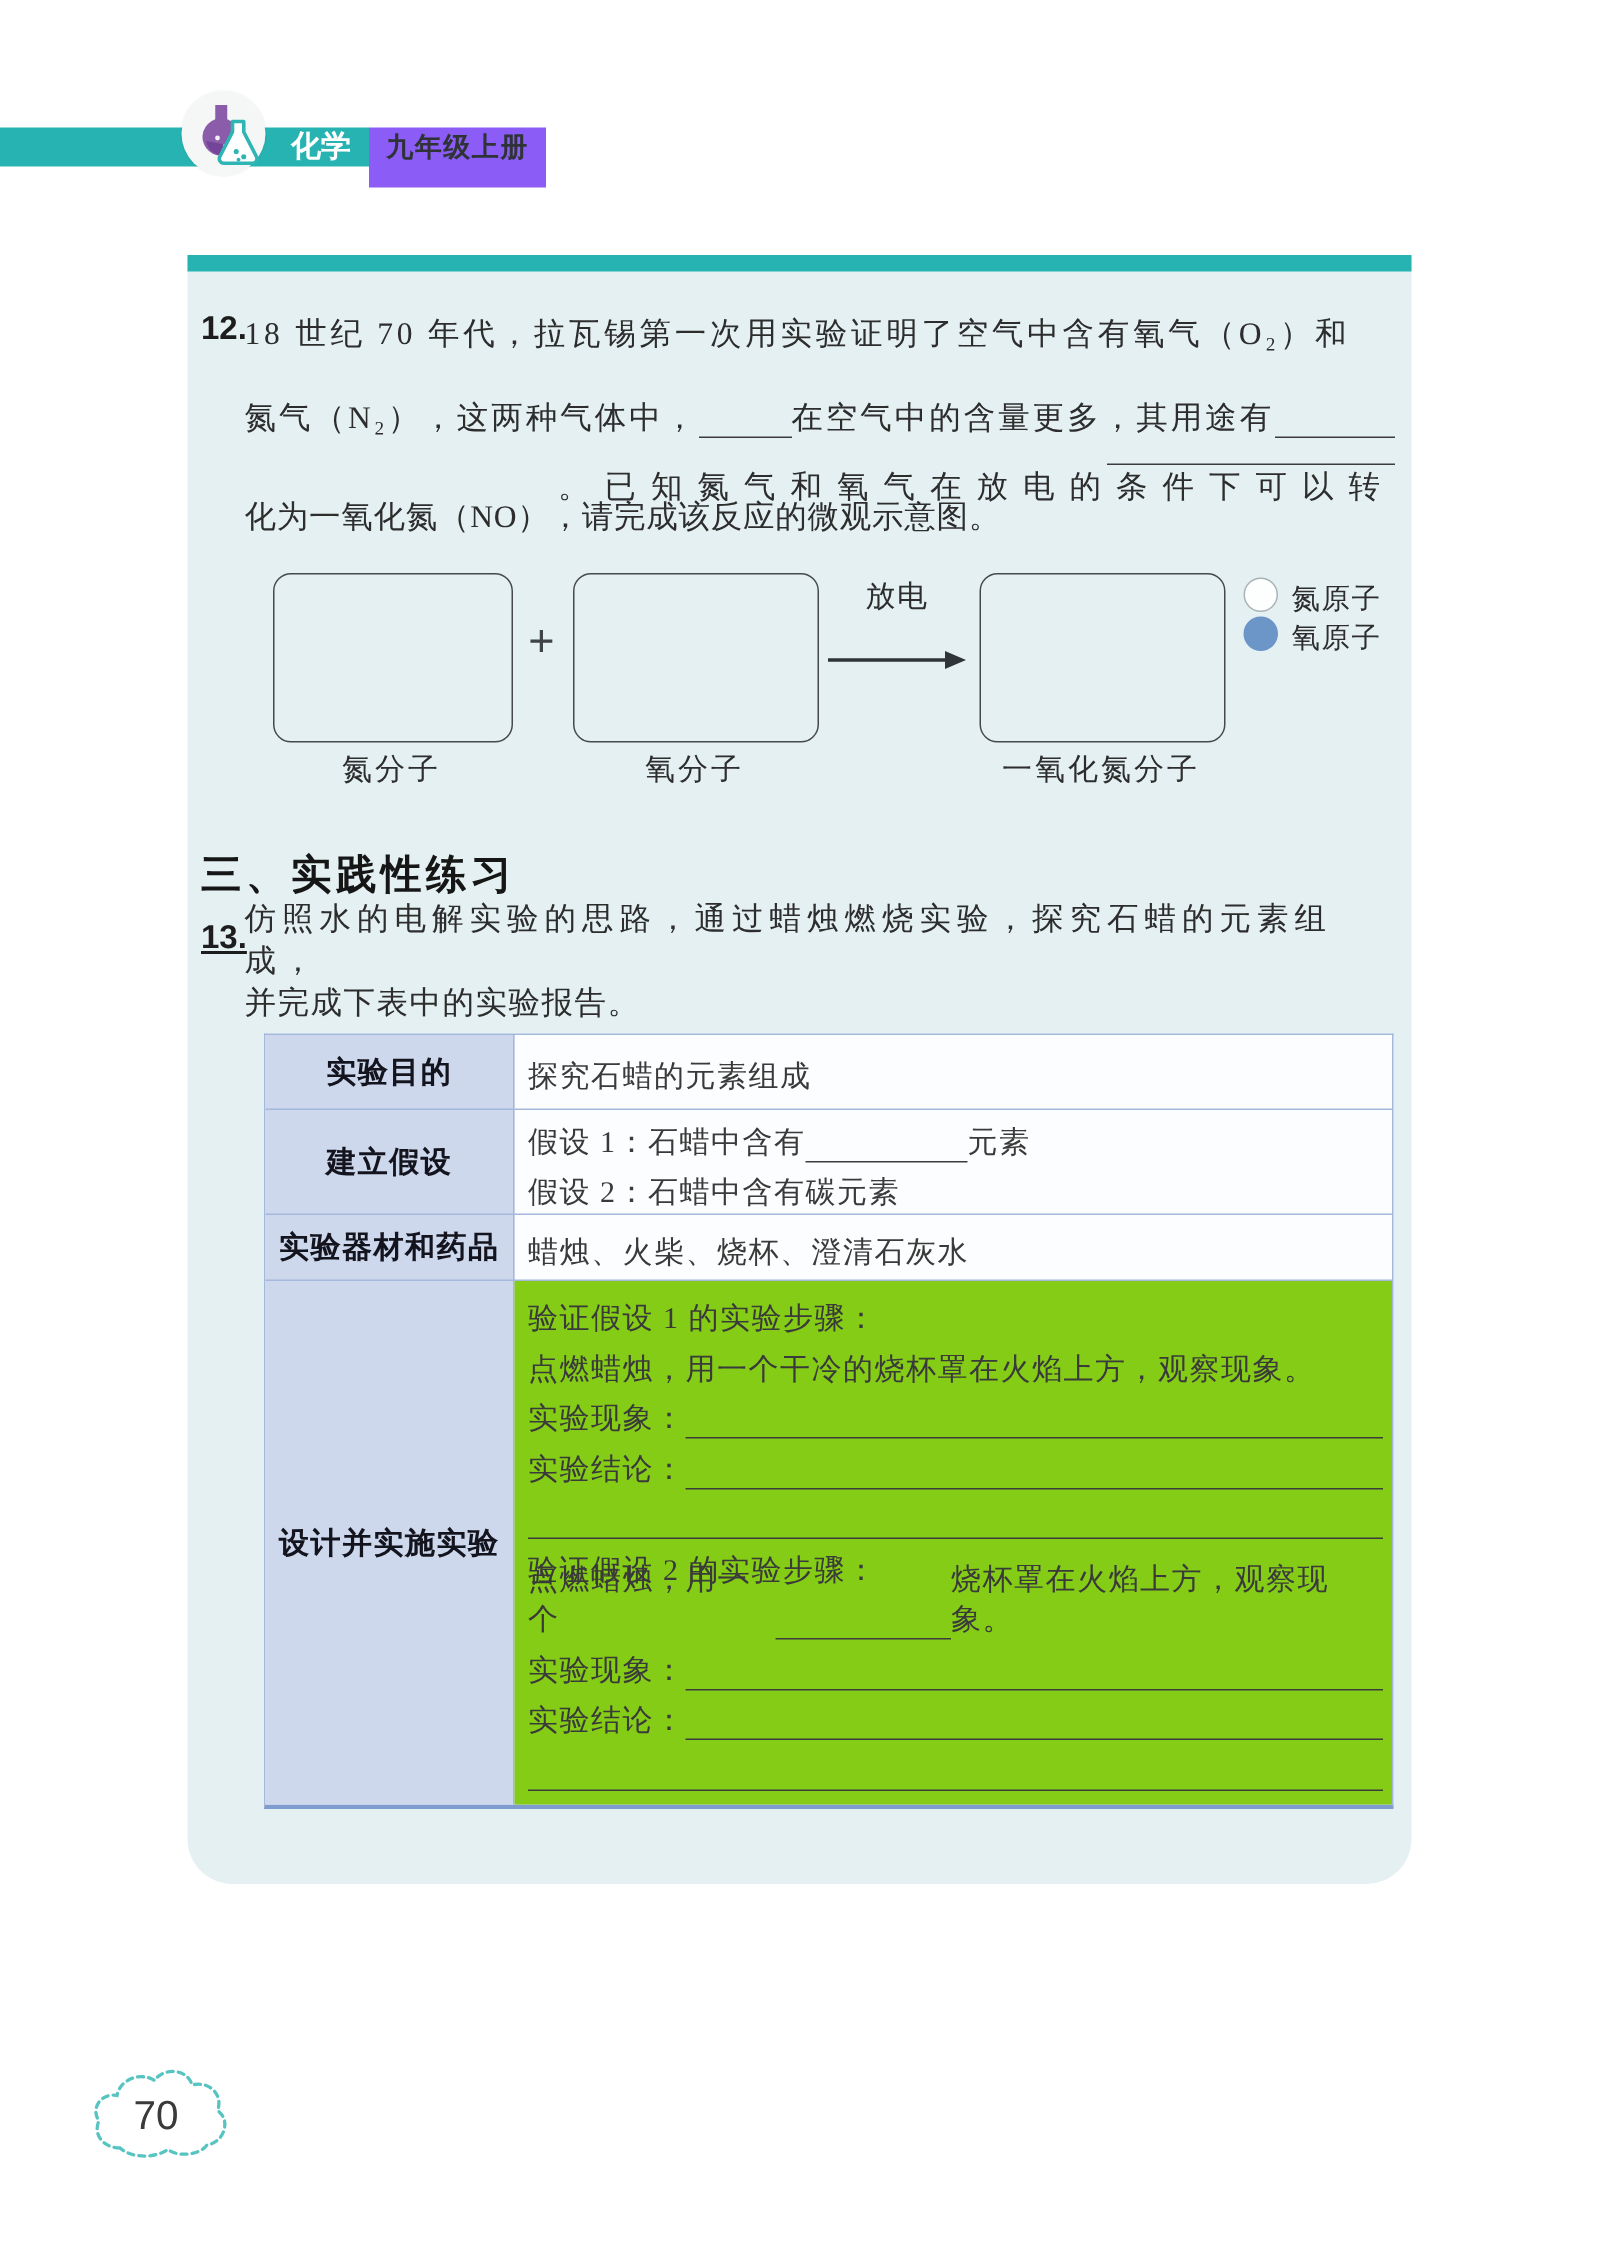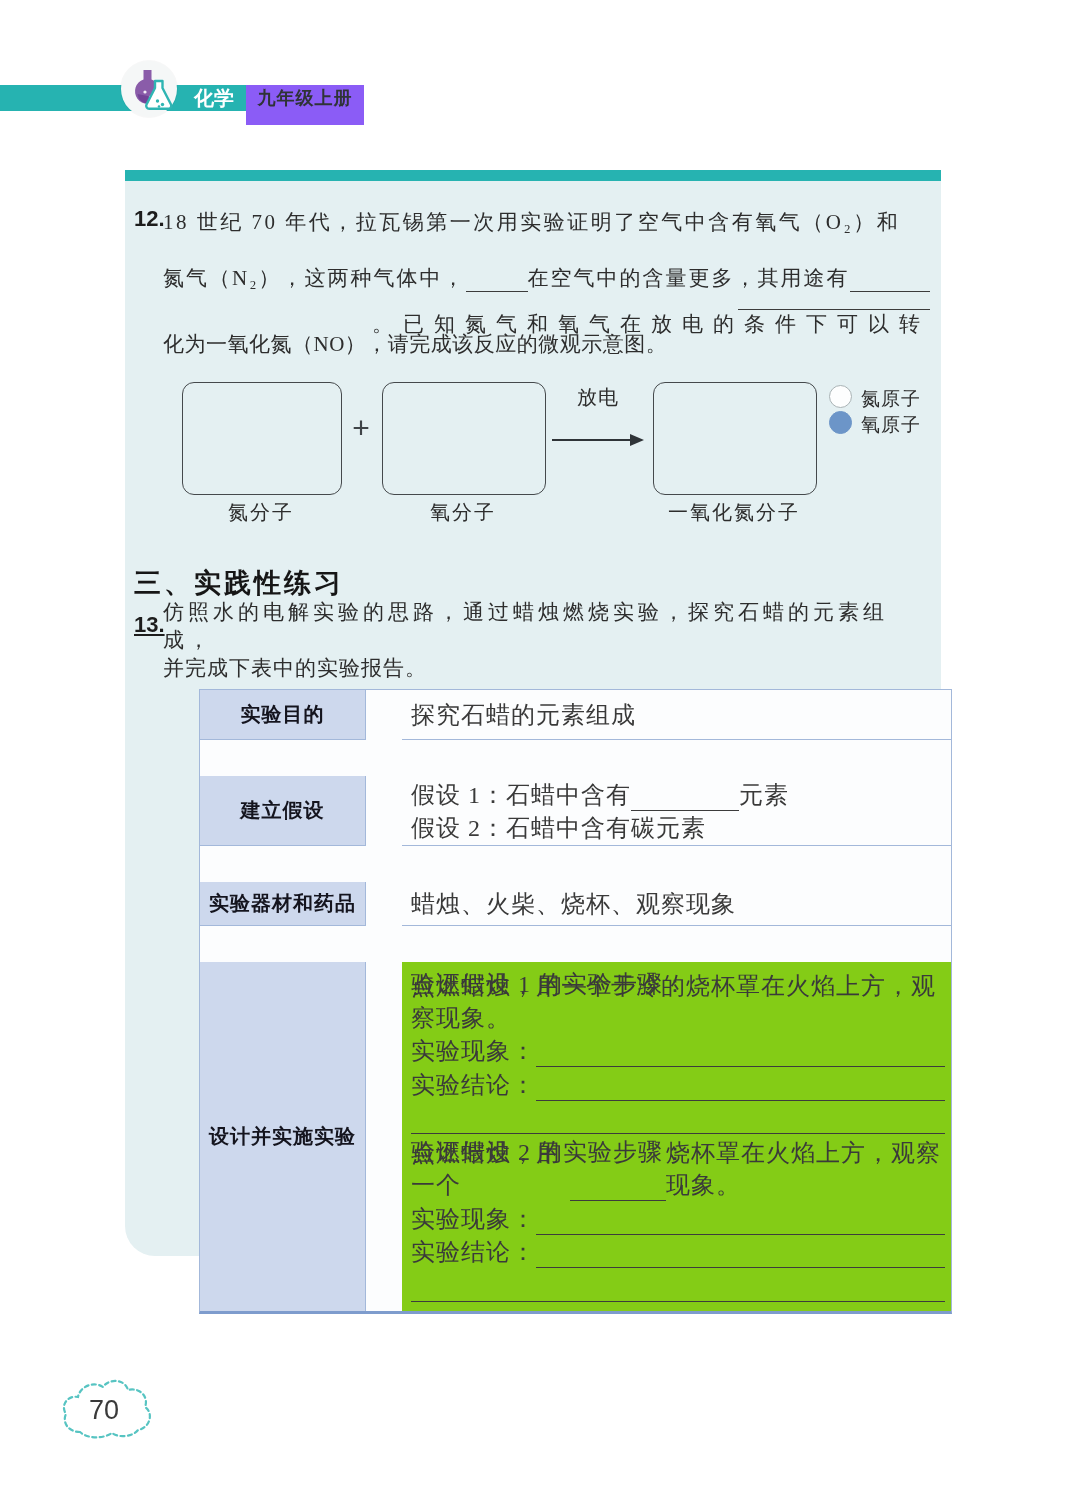--- a/index.html
+++ b/index.html
@@ -59,28 +59,28 @@
   #leg-text-o{left:861px;top:412px;}
 
   
   #section-title{left:134px;top:565px;font-size:27px;font-weight:bold;color:#161616;
     letter-spacing:3px;font-family:"Liberation Sans","DejaVu Sans",sans-serif;}
   #q13-num{left:134px;top:612px;text-decoration:underline;}
   #q13-l1{top:610px;letter-spacing:4px;align-items:center;}
   #q13-l2{top:650px;letter-spacing:1px;}
 
   
-  #report-table{left:199px;top:689px;width:753px;
+  #report-table{left:176px;top:689px;width:753px;
     display:grid;grid-template-columns:166px 1fr;grid-template-rows:50px 70px 44px 349px;
     border:1.5px solid #a3b8da;border-bottom:3px solid #7e9ccd;background:#fcfdfe;
-    box-sizing:border-box;gap:36px;}
+    box-sizing:border-box;}
   .tlabel{background:#cdd8ed;display:flex;align-items:center;justify-content:center;
     font-family:"Liberation Sans","DejaVu Sans",sans-serif;font-weight:bold;font-size:20px;
     color:#14141e;letter-spacing:1px;border-right:1.5px solid #a3b8da;border-bottom:1.5px solid #a3b8da;}
-  .tcell{border-bottom:1.5px solid #a3b8da;font-size:24px;color:#3a3a3a;letter-spacing:1px;
+  .tcell{border-bottom:1.5px solid #a3b8da;font-size:20px;color:#3a3a3a;letter-spacing:1px;
     padding:0 6px 0 9px;display:flex;flex-direction:column;justify-content:center;}
   .last{border-bottom:none;}
   .tline{display:flex;align-items:flex-end;height:33px;}
   #cell4{background:#84cc16;justify-content:space-between;padding-top:5px;padding-bottom:9px;}
   .u-fill{flex:1;border-bottom:1.5px solid #3c3c3c;height:22px;}
   .b108{width:108px;height:22px;} .b120{width:120px;height:22px;}
 
   
   #cloud{left:58px;top:1374px;}
   #page-number{left:58px;top:1374px;width:92px;height:72px;line-height:72px;
@@ -172,21 +172,21 @@
       <span>元素</span>
     </div>
     <div class="tline">
       <span>假设 2：石蜡中含有碳元素</span>
     </div>
   </div>
 
   <div class="tlabel">实验器材和药品</div>
   <div class="tcell">
     <div class="tline">
-        <span>蜡烛、火柴、烧杯、观察现象</span>
+        <span>蜡烛、火柴、烧杯、澄清石灰水</span>
       </div>
   </div>
 
   <div class="tlabel last">设计并实施实验</div>
   <div class="tcell last" id="cell4">
     <div class="tline">
       <span>验证假设 1 的实验步骤：</span>
     </div>
     <div class="tline">
       <span>点燃蜡烛，用一个干冷的烧杯罩在火焰上方，观察现象。</span>

